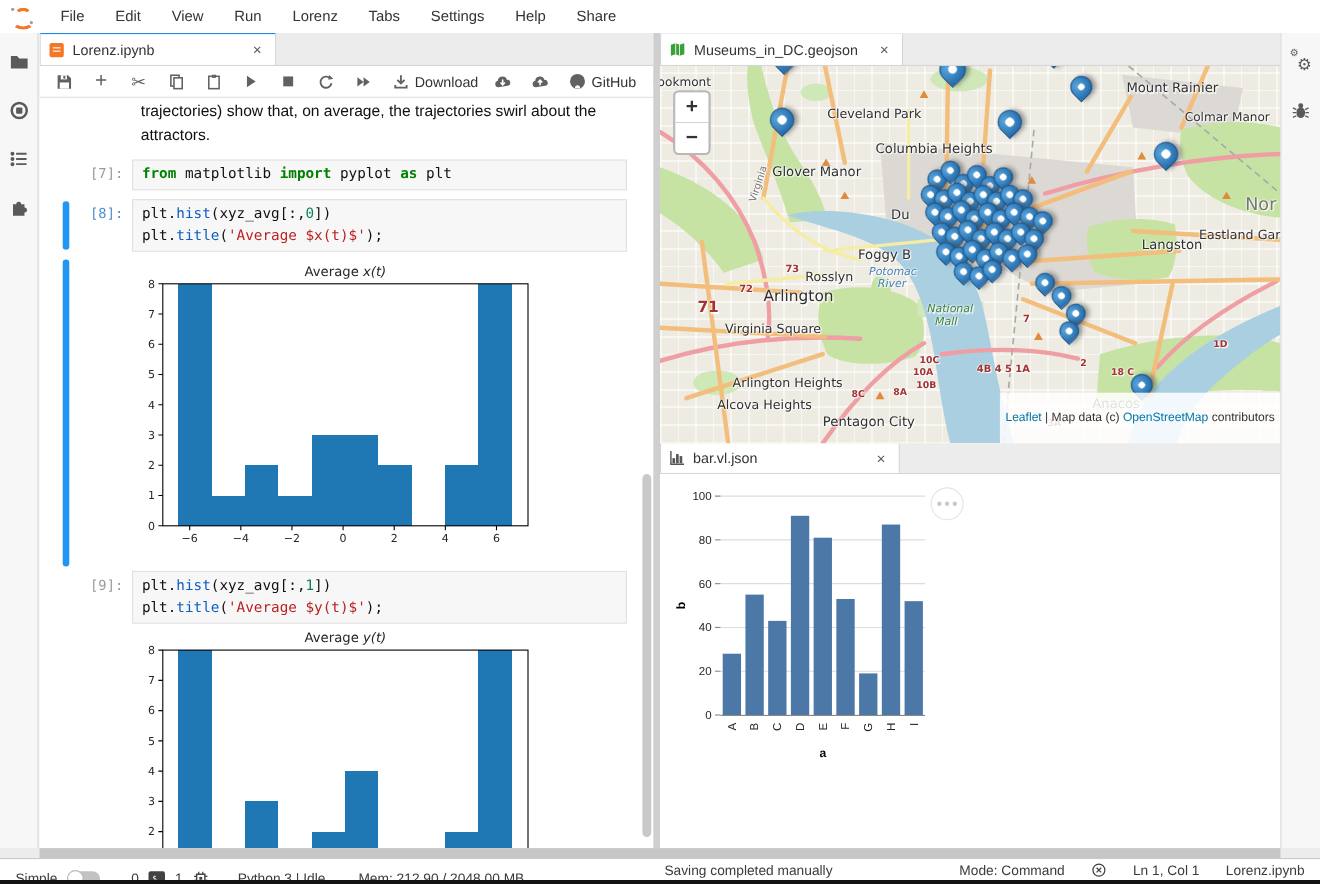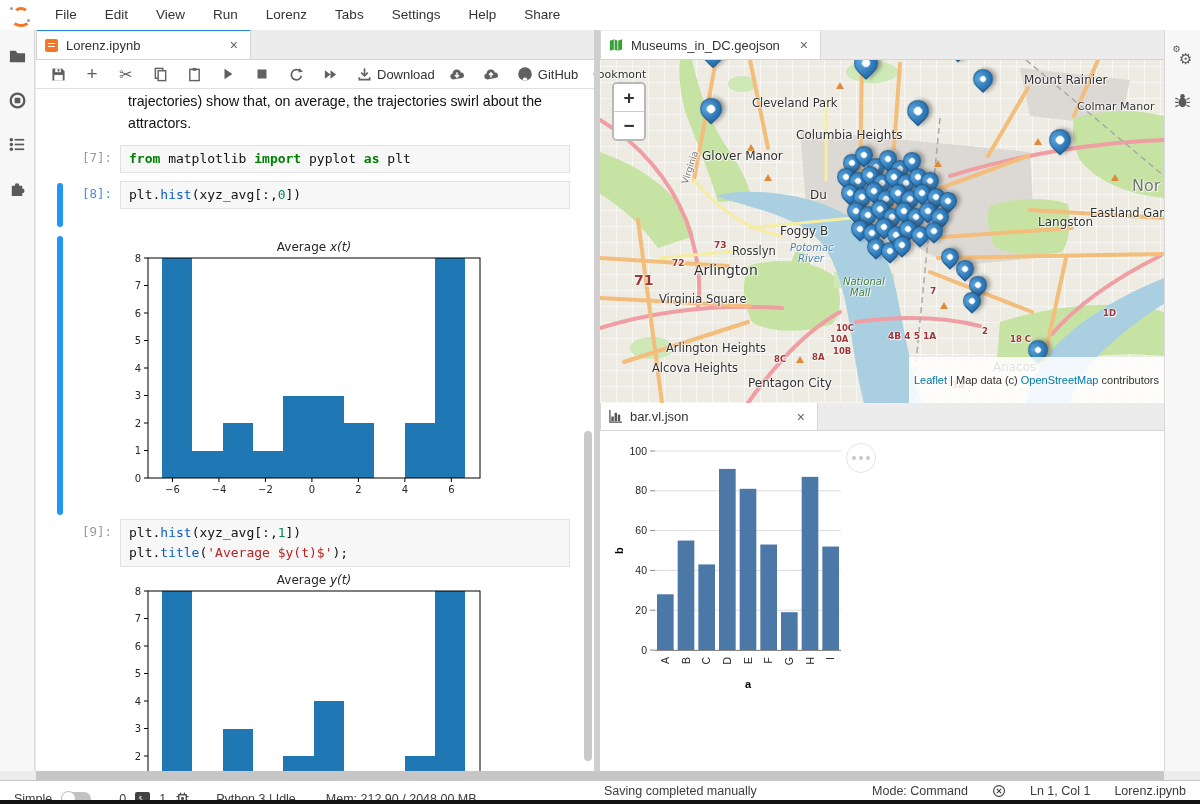--- a/index.html
+++ b/index.html
@@ -263,21 +263,21 @@
           <div>trajectories) show that, on average, the trajectories swirl about the</div>
           <div>attractors.</div>
         </div>
         <div id="cells">
             <div class="cellrow" style="top: 56px;">
               <div class="prompt">[7]:</div>
               <div class="inputbox"><div><span class="kw">from </span><span class="pl">matplotlib </span><span class="kw">import </span><span class="pl">pyplot </span><span class="kw">as </span><span class="pl">plt</span></div></div>
             </div>
             <div class="cellrow" style="top: 92px;">
               <div class="prompt active">[8]:</div>
-              <div class="inputbox"><div><span class="pl">plt.</span><span class="fn">hist</span><span class="pl">(xyz_avg[:,</span><span class="num">0</span><span class="pl">])</span></div></div>
+              <div class="inputbox"><div><span class="pl">plt.</span><span class="fn">hist</span><span class="pl">(xyz_avg[:,</span><span class="num">0</span><span class="pl">])</span></div><div><span class="pl">plt.</span><span class="fn">title</span><span class="pl">(</span><span class="str">'Average $x(t)$'</span><span class="pl">);</span></div></div>
             </div>
             <div class="cellrow" style="top: 430px;">
               <div class="prompt">[9]:</div>
               <div class="inputbox"><div><span class="pl">plt.</span><span class="fn">hist</span><span class="pl">(xyz_avg[:,</span><span class="num">1</span><span class="pl">])</span></div><div><span class="pl">plt.</span><span class="fn">title</span><span class="pl">(</span><span class="str">'Average $y(t)$'</span><span class="pl">);</span></div></div>
             </div>
           </div>
         <div class="collapser" style="top:94px;height:44px;"></div>
         <div class="collapser" style="top:147px;height:279px;"></div>
         <svg id="fig1" class="figure" style="top:148px;" viewBox="0 0 389 256">
             <rect x="0" y="0" width="389" height="256" fill="#fff"></rect>

